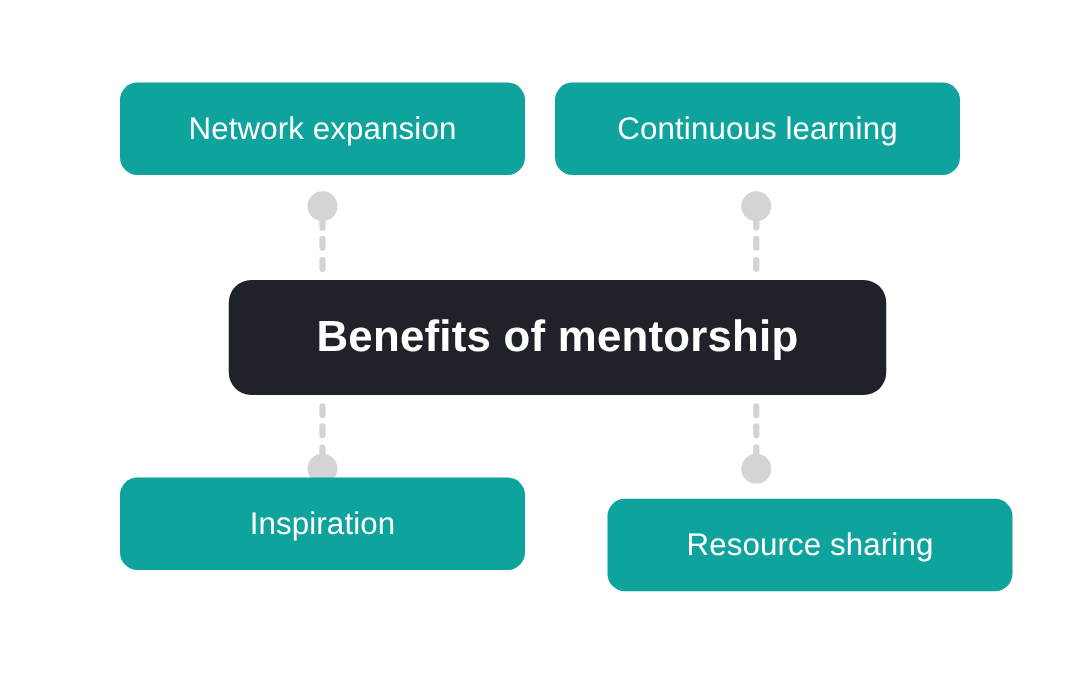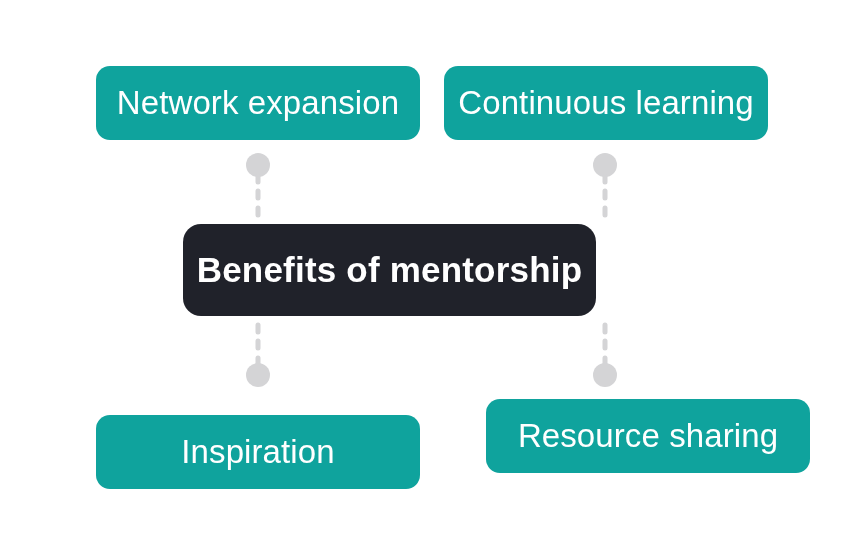--- a/index.html
+++ b/index.html
@@ -20,38 +20,38 @@
       align-items: center;
       justify-content: center;
       box-sizing: border-box;
       color: #ffffff;
     }
     .node.leaf {
       background: #0fa39d;
       border-radius: 14px;
       width: 324px;
       height: 74px;
-      font-size: 33px;
+      font-size: 25px;
       font-weight: 400;
       letter-spacing: 0.1px;
     }
     .node.hub {
       background: #20222a;
       border-radius: 18px;
       left: 183px;
       top: 224px;
-      width: 413px;
+      width: 526px;
       height: 92px;
       font-size: 35px;
       font-weight: 700;
       letter-spacing: 0.2px;
     }
     #n-tl { left: 96px;  top: 66px; }
     #n-tr { left: 444px; top: 66px; }
-    #n-bl { left: 96px;  top: 415px; }
+    #n-bl { left: 96px;  top: 382px; }
     #n-br { left: 444px; top: 399px; margin-left: 42px; }
 
     .connector {
       position: absolute;
       width: 26px;
     }
     .connector svg { display: block; }
   </style>
 </head>
 <body>

